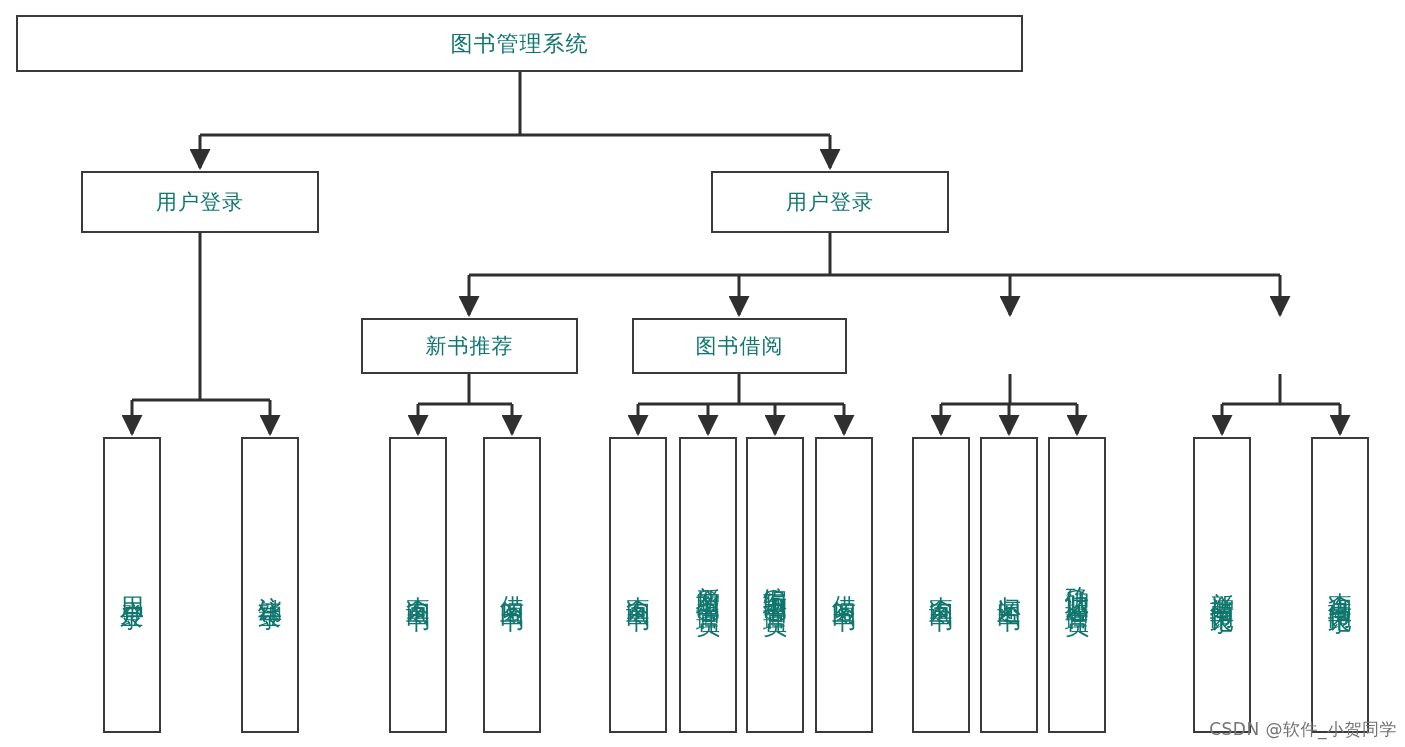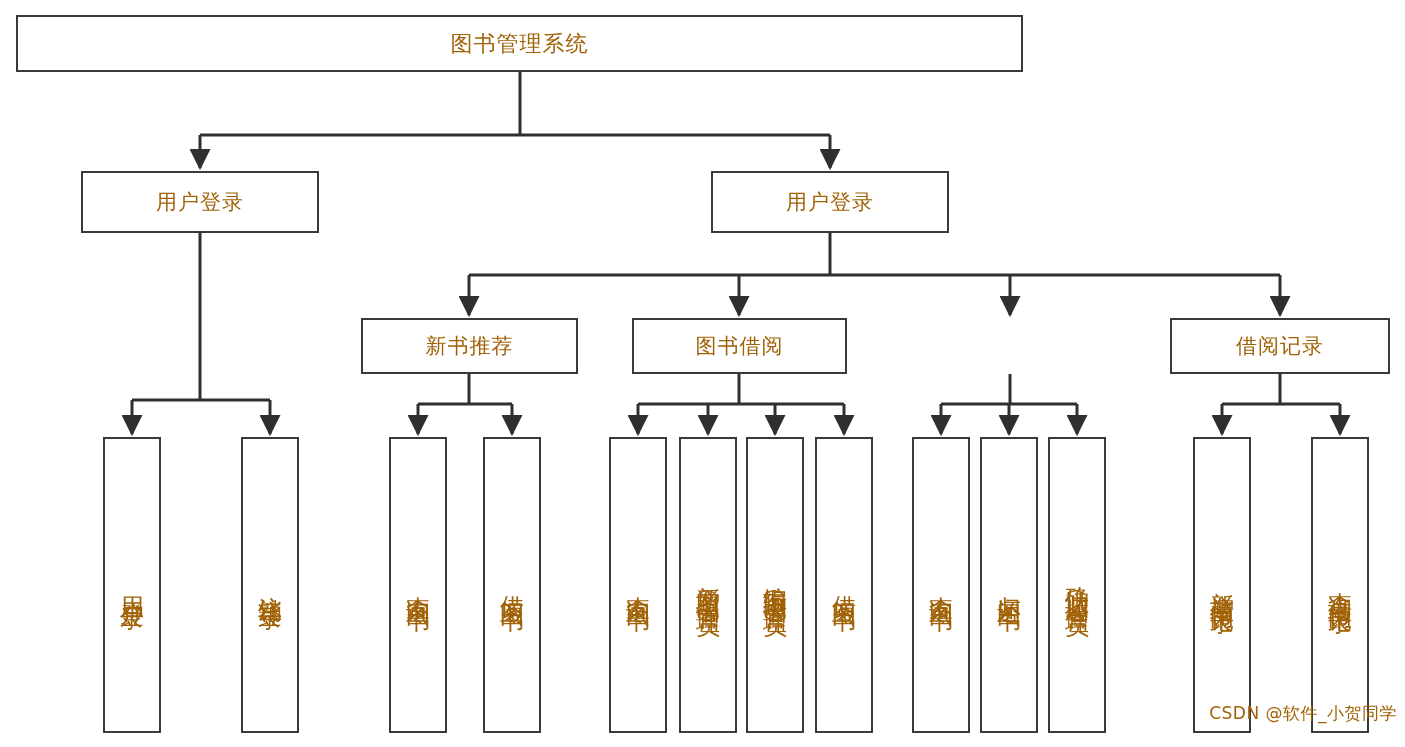--- a/index.html
+++ b/index.html
@@ -27,21 +27,21 @@
     pointer-events: none;
   }
   .node {
     position: absolute;
     box-sizing: border-box;
     background: #ffffff;
     border: 2px solid #3a3a3a;
     display: flex;
     align-items: center;
     justify-content: center;
-    color: #a16207;
+    color: #0f766e;
   }
   .node .lbl {
     display: block;
     text-align: center;
     line-height: 1.18;
     white-space: nowrap;
   }
   
   .node.h .lbl {
     font-size: 21px;
@@ -59,23 +59,23 @@
   .node.v .lbl {
     writing-mode: vertical-rl;
     text-orientation: upright;
     font-size: 24px;
     letter-spacing: 4px;
     line-height: 1;
   }
   .watermark {
     position: absolute;
     right: 8px;
-    bottom: 22px;
+    bottom: 6px;
     font-size: 17px;
-    color: #a16207;
+    color: #737373;
     letter-spacing: 0.5px;
     white-space: nowrap;
     font-family: "DejaVu Sans", "Liberation Sans", sans-serif;
   }
 </style>
 </head>
 <body>
 
 <div id="canvas">
 
@@ -140,23 +140,20 @@
   <div class="node h" style="left:711px; top:171px; width:238px; height:62px;">
     <span class="lbl">用户登录</span>
   </div>
 
   <div class="node h" style="left:361px; top:318px; width:217px; height:56px;">
     <span class="lbl">新书推荐</span>
   </div>
   <div class="node h" style="left:632px; top:318px; width:215px; height:56px;">
     <span class="lbl">图书借阅</span>
   </div>
-  <div class="node h" style="left:1170px; top:318px; width:220px; height:56px;">
-    <span class="lbl">借阅记录</span>
-  </div>
 
   <div class="node v" style="left:103px; top:437px; width:58px; height:296px;">
     <span class="lbl">用户登录</span>
   </div>
   <div class="node v" style="left:241px; top:437px; width:58px; height:296px;">
     <span class="lbl">注销登录</span>
   </div>
 
   <div class="node v" style="left:389px; top:437px; width:58px; height:296px;">
     <span class="lbl">查询图书</span>

